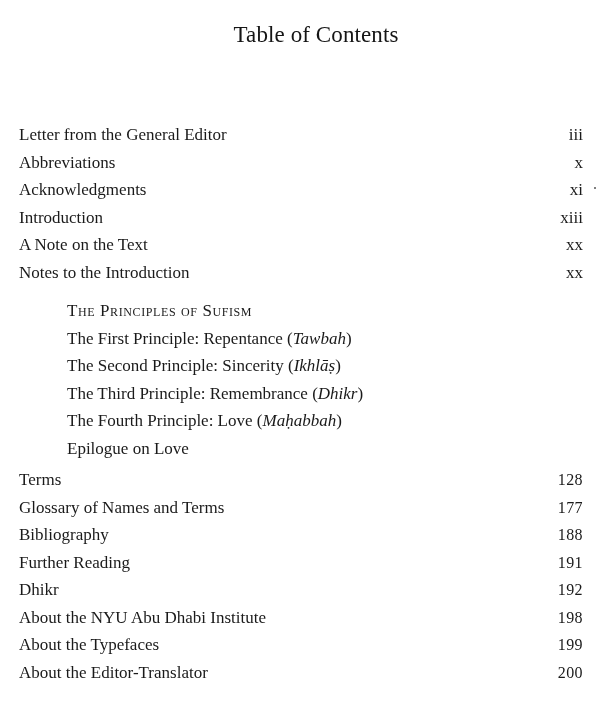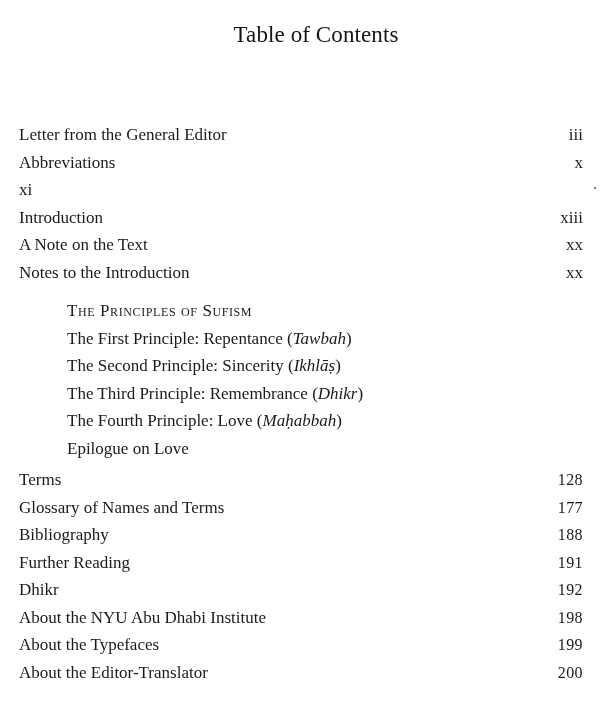--- a/index.html
+++ b/index.html
@@ -70,20 +70,21 @@
 <div class="toc section-1">
   <div class="toc-row">
     <span class="toc-label">Letter from the General Editor</span>
     <span class="toc-page">iii</span>
   </div>
   <div class="toc-row">
     <span class="toc-label">Abbreviations</span>
     <span class="toc-page">x</span>
   </div>
   <div class="toc-row">
+    <span class="toc-label">Acknowledgments</span>
     <span class="toc-page">xi</span>
   </div>
   <div class="toc-row">
     <span class="toc-label">Introduction</span>
     <span class="toc-page">xiii</span>
   </div>
   <div class="toc-row">
     <span class="toc-label">A Note on the Text</span>
     <span class="toc-page">xx</span>
   </div>

